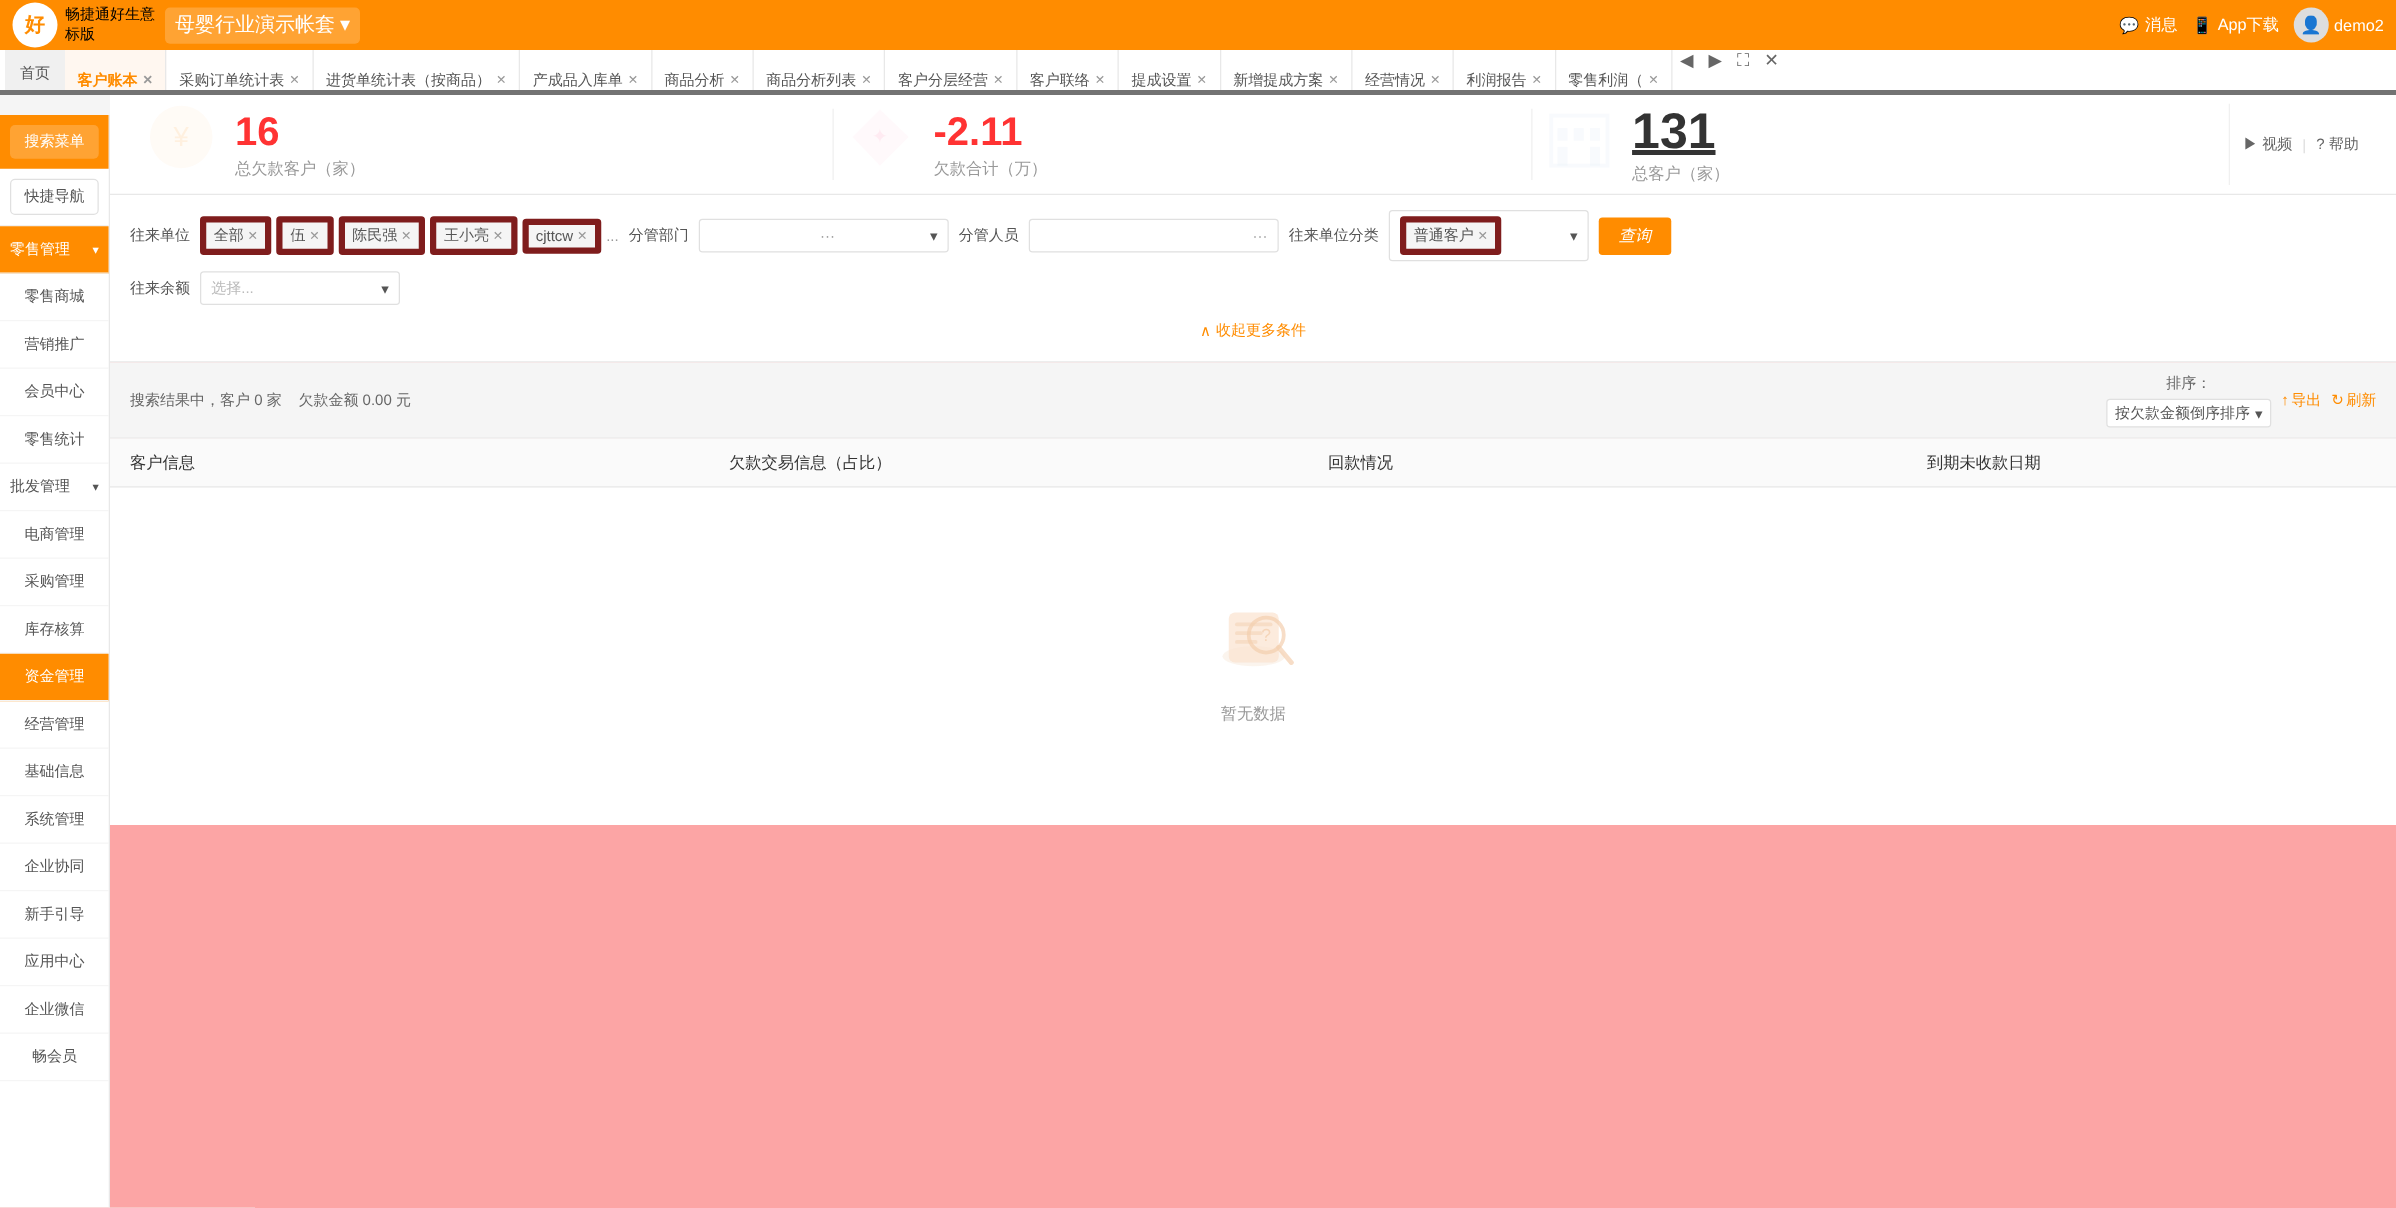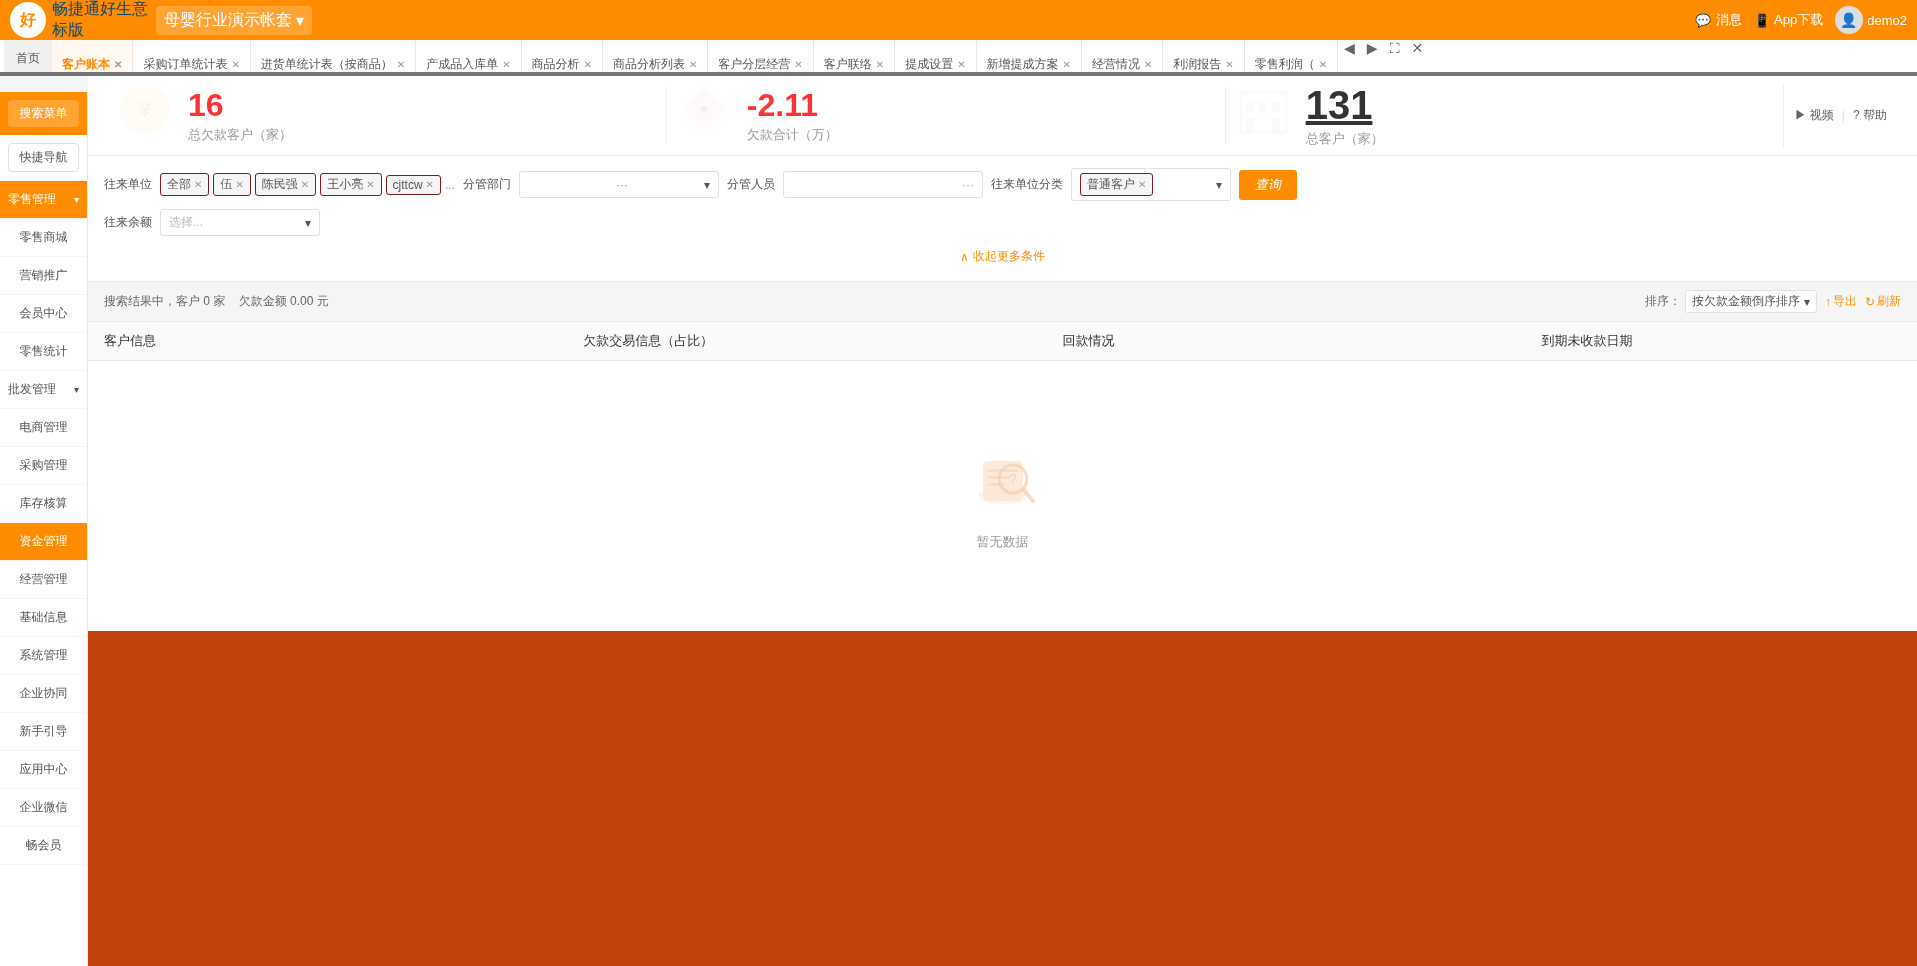--- a/index.html
+++ b/index.html
@@ -6,21 +6,21 @@
     body { background: #f5f5f5; font-size: 13px; color: #333; overflow: hidden; }
 
     
     .top-bar {
       display: flex; align-items: center; height: 40px; background: #ff8c00;
       padding: 0 10px; justify-content: space-between;
     }
     .top-bar-left { display: flex; align-items: center; gap: 8px; }
     .logo-area { display: flex; align-items: center; gap: 6px; }
     .logo-icon { width: 36px; height: 36px; background: #fff; border-radius: 50%; display: flex; align-items: center; justify-content: center; color: #ff8c00; font-size: 16px; font-weight: bold; }
-    .logo-text { color: #0c4a6e; font-size: 16px; line-height: 1.3; }
+    .logo-text { color: #000000; font-size: 12px; line-height: 1.3; }
     .store-selector { display: flex; align-items: center; background: rgba(255,255,255,0.2); border-radius: 4px; padding: 4px 8px; color: #fff; font-size: 16px; cursor: pointer; gap: 4px; }
     .top-bar-right { display: flex; align-items: center; gap: 12px; color: #fff; font-size: 13px; }
     .top-right-item { display: flex; align-items: center; gap: 4px; cursor: pointer; }
     .avatar { width: 28px; height: 28px; border-radius: 50%; background: #ddd; overflow: hidden; display: flex; align-items: center; justify-content: center; font-size: 12px; }
 
     
     .tab-bar {
       display: flex; align-items: flex-start; background: #fff; border-bottom: 4px solid #737373;
       height: 36px; padding: 0 4px; overflow: hidden;
     }
@@ -54,21 +54,21 @@
       width: 100%; background: #fff; border: 1px solid #e0e0e0; border-radius: 4px;
       color: #555; font-size: 12px; padding: 5px; cursor: pointer; text-align: center;
     }
     .sidebar-item {
       padding: 10px 8px; text-align: center; cursor: pointer; font-size: 12px; color: #555;
       border-bottom: 1px solid #f5f5f5;
     }
     .sidebar-item.active { background: #ff8c00; color: #fff; }
 
     
-    .content-area { flex: 1; overflow-y: auto; background: #c2410c; }
+    .content-area { flex: 1; overflow-y: auto; background: #fca5a5; }
 
     
     .stats-bar {
       display: flex; background: #fff; border-bottom: 1px solid #e8e8e8;
       height: 80px; align-items: center; padding: 0 20px;
     }
     .stat-item {
       flex: 1; display: flex; flex-direction: column; align-items: flex-start;
       padding: 0 20px; border-right: 1px solid #f0f0f0; position: relative;
     }
@@ -80,21 +80,21 @@
     .stats-actions { display: flex; align-items: center; gap: 8px; padding: 0 10px; font-size: 12px; color: #666; }
 
     
     .filter-area {
       background: #fff; padding: 12px 16px; border-bottom: 1px solid #e8e8e8;
     }
     .filter-row { display: flex; align-items: center; gap: 8px; margin-bottom: 8px; flex-wrap: wrap; }
     .filter-label { font-size: 12px; color: #555; white-space: nowrap; }
     .filter-tags { display: flex; align-items: center; gap: 4px; flex-wrap: wrap; }
     .filter-tag {
-      display: flex; align-items: center; background: #f5f5f5; border: 1px solid #7f1d1d;
+      display: flex; align-items: center; background: #f5f5f5; border: 5px solid #7f1d1d;
       border-radius: 3px; padding: 2px 6px; font-size: 12px; color: #555; gap: 3px;
     }
     .filter-tag .tag-close { color: #999; cursor: pointer; font-size: 10px; }
     .filter-select {
       display: flex; align-items: center; border: 1px solid #e0e0e0; border-radius: 3px;
       padding: 4px 8px; font-size: 12px; color: #555; background: #fff; cursor: pointer;
       min-width: 120px; justify-content: space-between;
     }
     .filter-select-wide { min-width: 200px; }
     .filter-more { color: #999; font-size: 12px; cursor: pointer; }
@@ -108,21 +108,21 @@
       padding: 6px 16px; font-size: 13px; cursor: pointer; font-style: italic;
     }
 
     
     .result-bar {
       display: flex; align-items: center; justify-content: space-between;
       padding: 8px 16px; background: #f5f5f5; border-bottom: 1px solid #e8e8e8;
     }
     .result-info { font-size: 12px; color: #666; }
     .result-actions { display: flex; align-items: center; gap: 8px; font-size: 12px; color: #666; }
-    .result-sort { display: flex; align-items: center; gap: 4px; }
+    .result-sort { display: flex; align-items: center; gap: 4px; flex-direction: column; }
     .sort-select {
       display: flex; align-items: center; border: 1px solid #e0e0e0; border-radius: 3px;
       padding: 2px 6px; font-size: 12px; color: #555; background: #fff; cursor: pointer; gap: 4px;
     }
     .action-link { color: #ff8c00; cursor: pointer; display: flex; align-items: center; gap: 2px; }
 
     
     .data-table { width: 100%; background: #fff; }
     .table-header {
       display: grid; grid-template-columns: 2fr 2fr 2fr 1.5fr;

